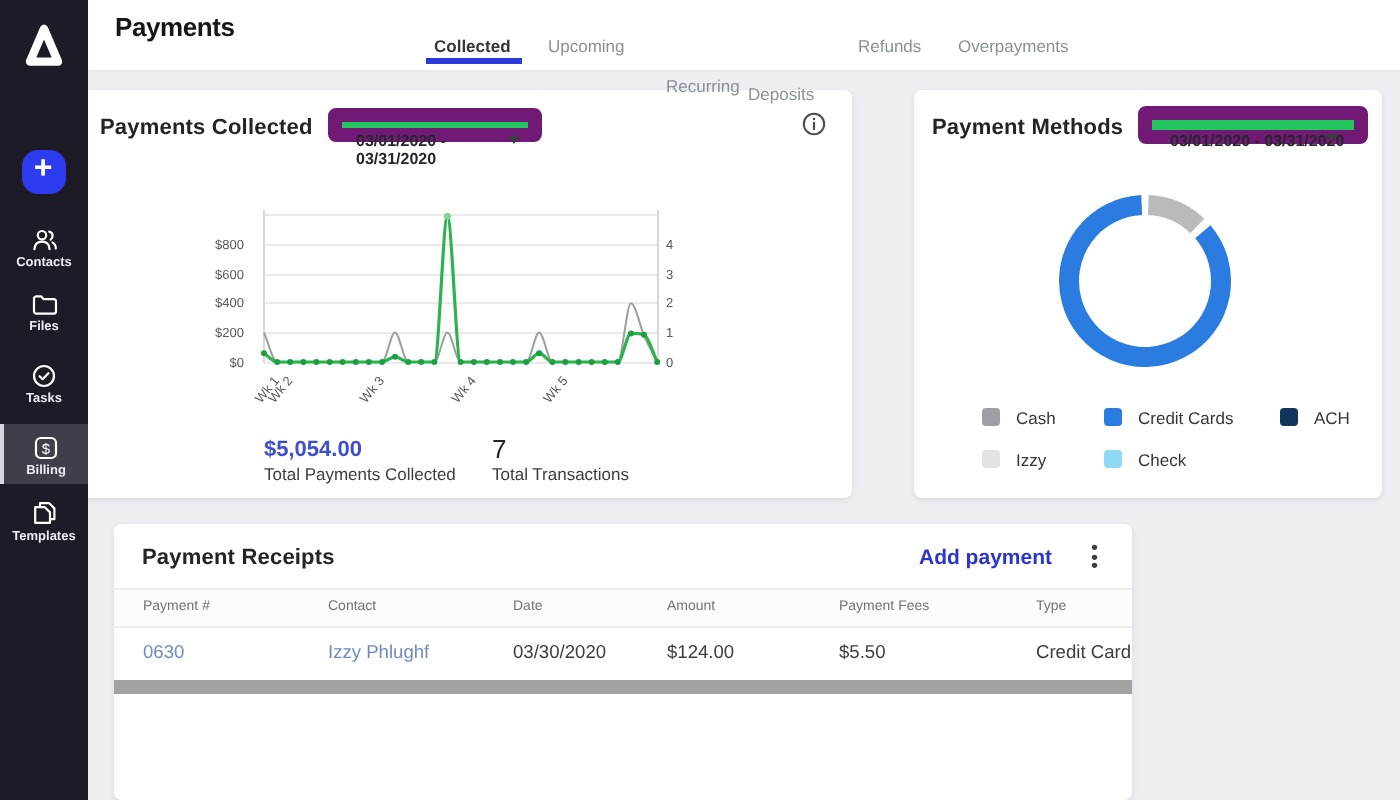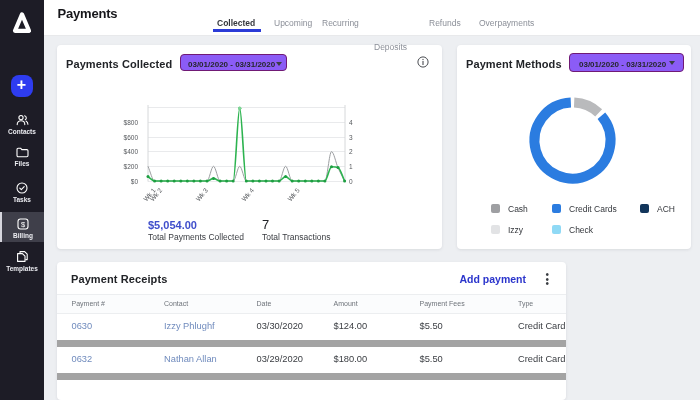--- a/index.html
+++ b/index.html
@@ -18,26 +18,26 @@
 
 
 #topbar { left:44px; top:0; width:656px; height:36px; background:#fff; border-bottom:1px solid #e8e9eb; z-index:4; }
 #pagetitle { left:13.5px; top:6px; font-size:13px; font-weight:bold; color:#16161a; letter-spacing:-0.2px; }
 .tab { top:18px; font-size:8.5px; color:#8b8f98; }
 .tab.active { color:#34363c; font-weight:bold; }
 #tabline { left:169px; top:29px; width:48px; height:2.5px; background:#2b3bd7; }
 
 
 .card { background:#fff; border-radius:4px; box-shadow:0 1px 3px rgba(40,50,60,0.10); }
-#card1 { left:57px; top:45px; width:385px; height:204px; }
+#card1 { left:41px; top:45px; width:385px; height:204px; }
 #card2 { left:457px; top:45px; width:234px; height:204px; }
 #card3 { left:57px; top:262px; width:509px; height:138px; overflow:hidden; }
 
 .cardtitle { font-size:11px; font-weight:bold; color:#222428; letter-spacing:0.1px; }
-.ddl { border:1px solid #701a75; border-radius:4px; background:#8b5cf6; font-size:8px; font-weight:bold; color:#25272c; }
+.ddl { border:7px solid #701a75; border-radius:4px; background:#22c55e; font-size:8px; font-weight:bold; color:#25272c; }
 .ddl .caret { position:absolute; width:0; height:0; border-left:3.5px solid transparent; border-right:3.5px solid transparent; border-top:4px solid #3a3d42; }
 
 
 #c1title { left:9px; top:13px; }
 #c1dd { left:123px; top:9px; width:107px; height:17px; }
 #c1dd span { position:absolute; left:7px; top:4.5px; }
 #c1dd .caret { right:4.5px; top:6.5px; }
 #infoicon { left:360px; top:11px; }
 .stat-num { font-size:11px; color:#3f4ecb; }
 .stat-lab { font-size:8.5px; color:#3a3d42; }
@@ -108,21 +108,21 @@
         </g>
       </svg>
     <div class="lbl">Templates</div>
   </div>
 </div>
 
 <div id="topbar" class="abs">
   <div id="pagetitle" class="abs">Payments</div>
   <div class="tab active abs" style="left:173px;">Collected</div>
   <div class="tab abs" style="left:230px;">Upcoming</div>
-  <div class="tab abs" style="left:278px;">Recurring</div>
+  <div class="tab abs" style="left:289px;margin-top:20px;">Recurring</div>
   <div class="tab abs" style="left:330px;margin-top:24px;">Deposits</div>
   <div class="tab abs" style="left:385px;">Refunds</div>
   <div class="tab abs" style="left:435px;">Overpayments</div>
   <div id="tabline" class="abs"></div>
 </div>
 
 <div id="card1" class="card abs">
   <div id="c1title" class="cardtitle abs">Payments Collected</div>
   <div id="c1dd" class="ddl abs">
       <span>03/01/2020 - 03/31/2020</span>
@@ -264,24 +264,15 @@
     </tr>
     <tr>
       <td class="c1 lnk">0630</td>
           <td class="lnk">Izzy Phlughf</td>
           <td>03/30/2020</td>
           <td>$124.00</td>
           <td>$5.50</td>
           <td>Credit Card</td>
           <td>Accepted</td>
     </tr>
-    <tr>
-      <td class="c1 lnk">0632</td>
-          <td class="lnk">Nathan Allan</td>
-          <td>03/29/2020</td>
-          <td>$180.00</td>
-          <td>$5.50</td>
-          <td>Credit Card</td>
-          <td>Accepted</td>
-    </tr>
   </tbody>
     </table>
 </div>
 
 </body></html>

